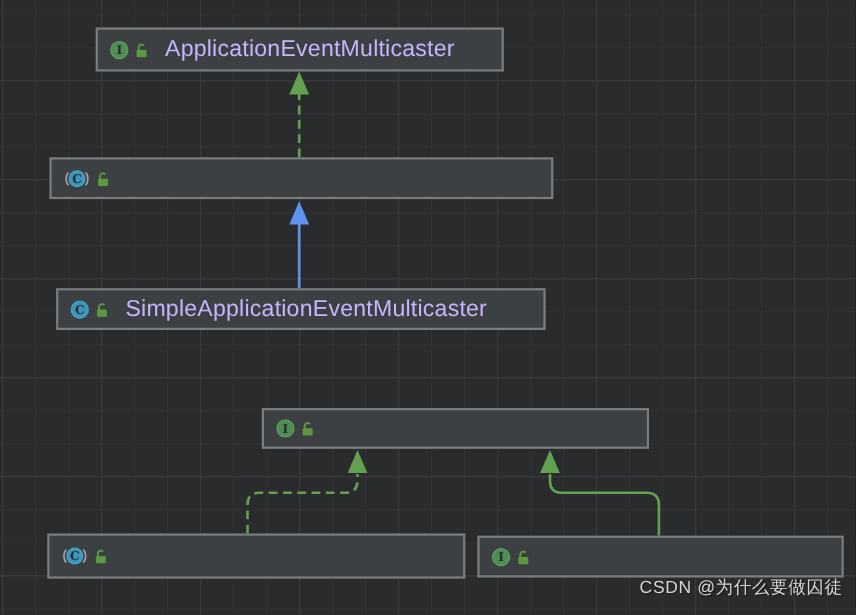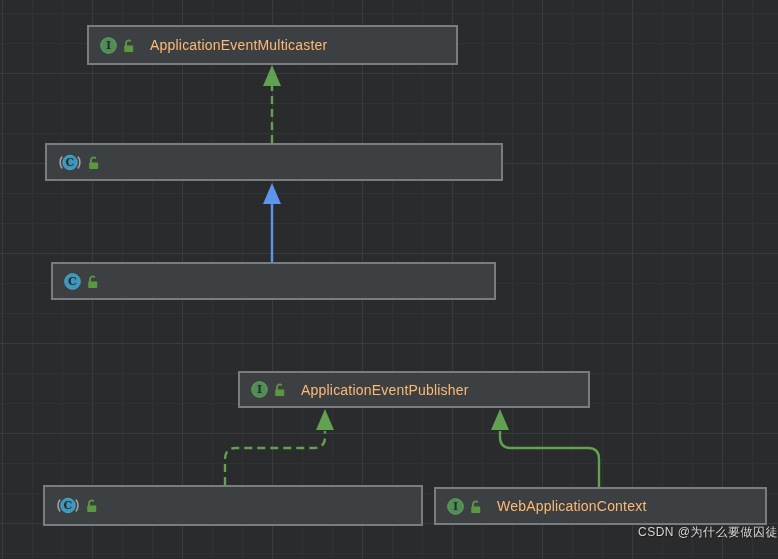--- a/index.html
+++ b/index.html
@@ -37,37 +37,37 @@
     align-items: center;
     background: #3d4042;
     border: 2px solid #797d7f;
     padding-left: 11px;
     white-space: nowrap;
     overflow: hidden;
     cursor: default;
   }
   .node .label {
     margin-left: 15px;
-    font-size: 14px;
+    font-size: 21px;
     letter-spacing: 0.2px;
-    color: #fdba74;
+    color: #c4b5fd;
   }
   .icon { display: inline-flex; align-items: center; flex: 0 0 auto; }
   .icon + .icon { margin-left: 4px; }
   .ifc-circle  { fill: #4f8d53; stroke: #5fa263; stroke-width: 1; }
   .cls-circle  { fill: #3d97bd; stroke: #4aa6cc; stroke-width: 1; }
   .icon-letter { font-family: "DejaVu Serif", serif; font-weight: bold; font-size: 11px; fill: #272c2e; }
   .paren { fill: none; stroke: #9ea2a4; stroke-width: 1.6; }
   .lock-body { fill: #5d9840; }
   .lock-shackle { fill: none; stroke: #5d9840; stroke-width: 1.8; }
   .watermark {
     position: absolute;
-    right: 0;
+    right: 12px;
     top: 524px;
-    font-size: 12px;
+    font-size: 16px;
     color: #d4d4d4;
     letter-spacing: 0.5px;
     text-shadow: 1px 1px 1px #1a1a1a;
   }
 </style>
 </head>
 <body>
 
 <div class="canvas">
 
@@ -133,36 +133,36 @@
         <circle class="cls-circle" cx="8.5" cy="8.5" r="7.8"></circle>
         <text class="icon-letter" x="8.5" y="12.4" text-anchor="middle">C</text>
       </svg>
     </span>
     <span class="icon">
       <svg width="14" height="15" viewBox="0 0 14 15">
         <path class="lock-shackle" d="M5 8 L5 5.2 A2.7 2.7 0 0 1 9.8 3.5"></path>
         <rect class="lock-body" x="3.2" y="7.4" width="9" height="6.6" rx="1.1"></rect>
       </svg>
     </span>
+    <span class="label">SimpleApplicationEventMulticaster</span>
   </div>
 
   <div class="node" style="left:238px; top:371px; width:352px; height:37px;">
     <span class="icon">
       <svg width="17" height="17" viewBox="0 0 17 17">
         <circle class="ifc-circle" cx="8.5" cy="8.5" r="7.8"></circle>
         <text class="icon-letter" x="8.5" y="12.4" text-anchor="middle">I</text>
       </svg>
     </span>
     <span class="icon">
       <svg width="14" height="15" viewBox="0 0 14 15">
         <path class="lock-shackle" d="M5 8 L5 5.2 A2.7 2.7 0 0 1 9.8 3.5"></path>
         <rect class="lock-body" x="3.2" y="7.4" width="9" height="6.6" rx="1.1"></rect>
       </svg>
     </span>
-    <span class="label">ApplicationEventPublisher</span>
   </div>
 
   <div class="node" style="left:43px; top:485px; width:380px; height:41px;">
     <span class="icon">
       <svg width="24" height="17" viewBox="0 0 24 17">
         <path class="paren" d="M4.2 2.6 C1.4 5.6 1.4 11.4 4.2 14.4"></path>
         <path class="paren" d="M19.8 2.6 C22.6 5.6 22.6 11.4 19.8 14.4"></path>
         <circle class="cls-circle" cx="12" cy="8.5" r="7.2"></circle>
         <text class="icon-letter" x="12" y="12.2" text-anchor="middle">C</text>
       </svg>
@@ -181,18 +181,17 @@
         <circle class="ifc-circle" cx="8.5" cy="8.5" r="7.8"></circle>
         <text class="icon-letter" x="8.5" y="12.4" text-anchor="middle">I</text>
       </svg>
     </span>
     <span class="icon">
       <svg width="14" height="15" viewBox="0 0 14 15">
         <path class="lock-shackle" d="M5 8 L5 5.2 A2.7 2.7 0 0 1 9.8 3.5"></path>
         <rect class="lock-body" x="3.2" y="7.4" width="9" height="6.6" rx="1.1"></rect>
       </svg>
     </span>
-    <span class="label">WebApplicationContext</span>
   </div>
 
   <div class="watermark">CSDN @为什么要做囚徒</div>
 
 </div>
 
 </body></html>

